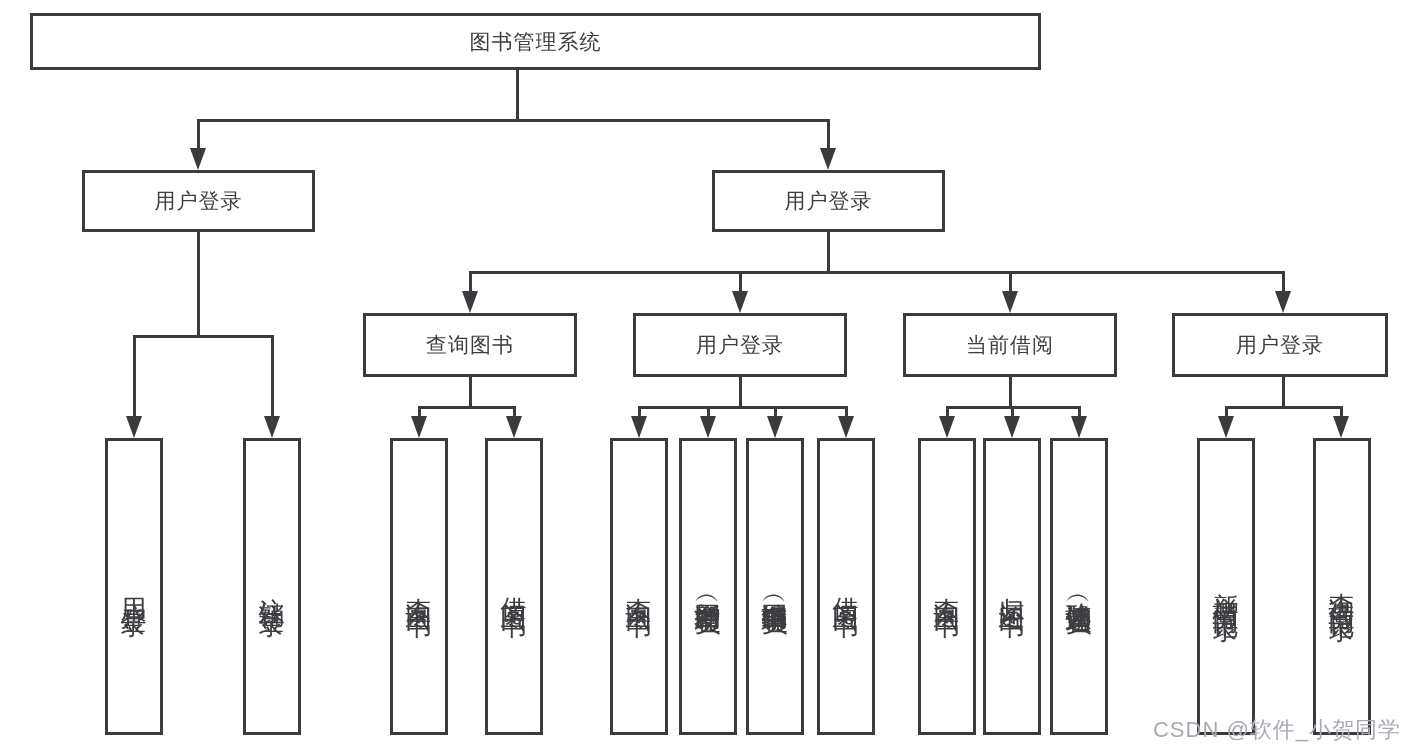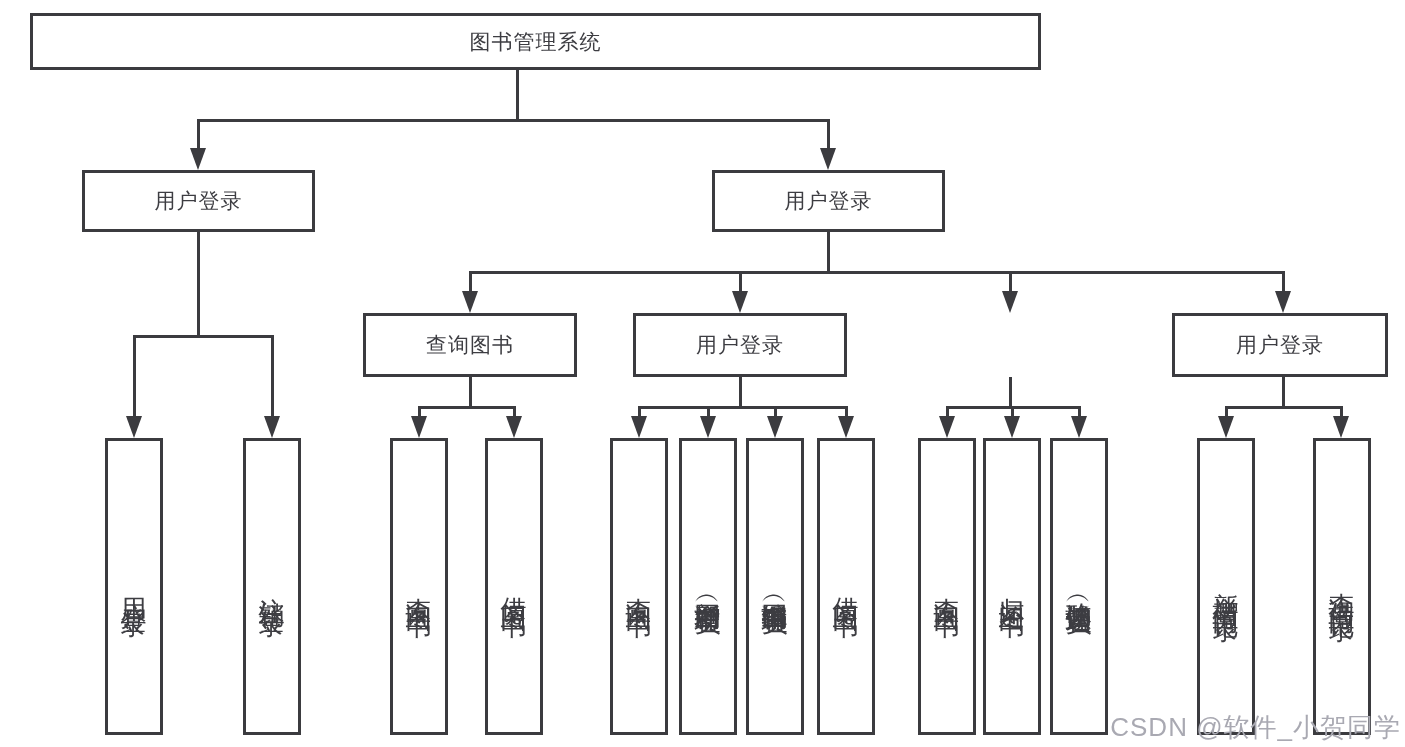--- a/index.html
+++ b/index.html
@@ -45,21 +45,21 @@
   .arrow{
     position:absolute;
     width:0;height:0;
     border-left:8px solid transparent;
     border-right:8px solid transparent;
     border-top:22px solid var(--line);
   }
   .watermark{
     position:absolute;
     right:4px;bottom:2px;
-    font-size:26px;
+    font-size:22px;
     color:var(--wm);
     letter-spacing:1px;
     z-index:5;
     white-space:nowrap;
     margin-left:21px;
   }
 </style>
 </head>
 <body>
 
@@ -74,20 +74,23 @@
   </div>
   <div class="node h" style="left:712px;top:170px;width:233px;height:62px">
     <span class="lbl">用户登录</span>
   </div>
 
   <div class="node h" style="left:363px;top:313px;width:214px;height:64px">
     <span class="lbl">查询图书</span>
   </div>
   <div class="node h" style="left:633px;top:313px;width:214px;height:64px">
     <span class="lbl">用户登录</span>
+  </div>
+  <div class="node h" style="left:903px;top:313px;width:214px;height:64px">
+    <span class="lbl">当前借阅</span>
   </div>
   <div class="node h" style="left:1172px;top:313px;width:216px;height:64px">
     <span class="lbl">用户登录</span>
   </div>
 
   <div class="node leaf" style="left:105px;top:438px;width:58px;height:297px">
     <span class="lbl">用户登录</span>
   </div>
   <div class="node leaf" style="left:243px;top:438px;width:58px;height:297px">
     <span class="lbl">注销登录</span>

